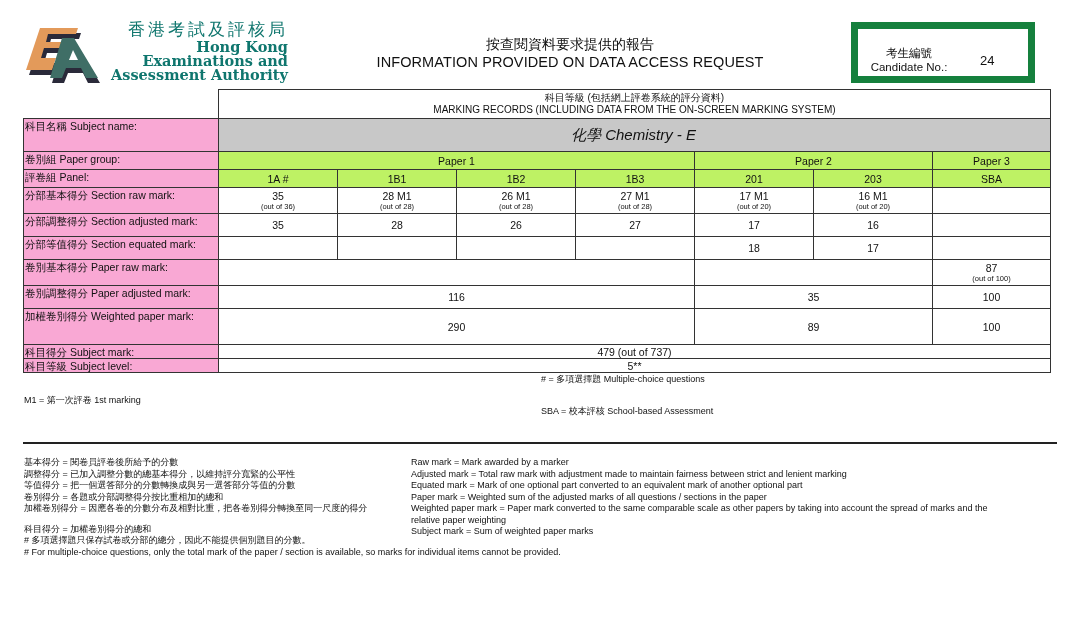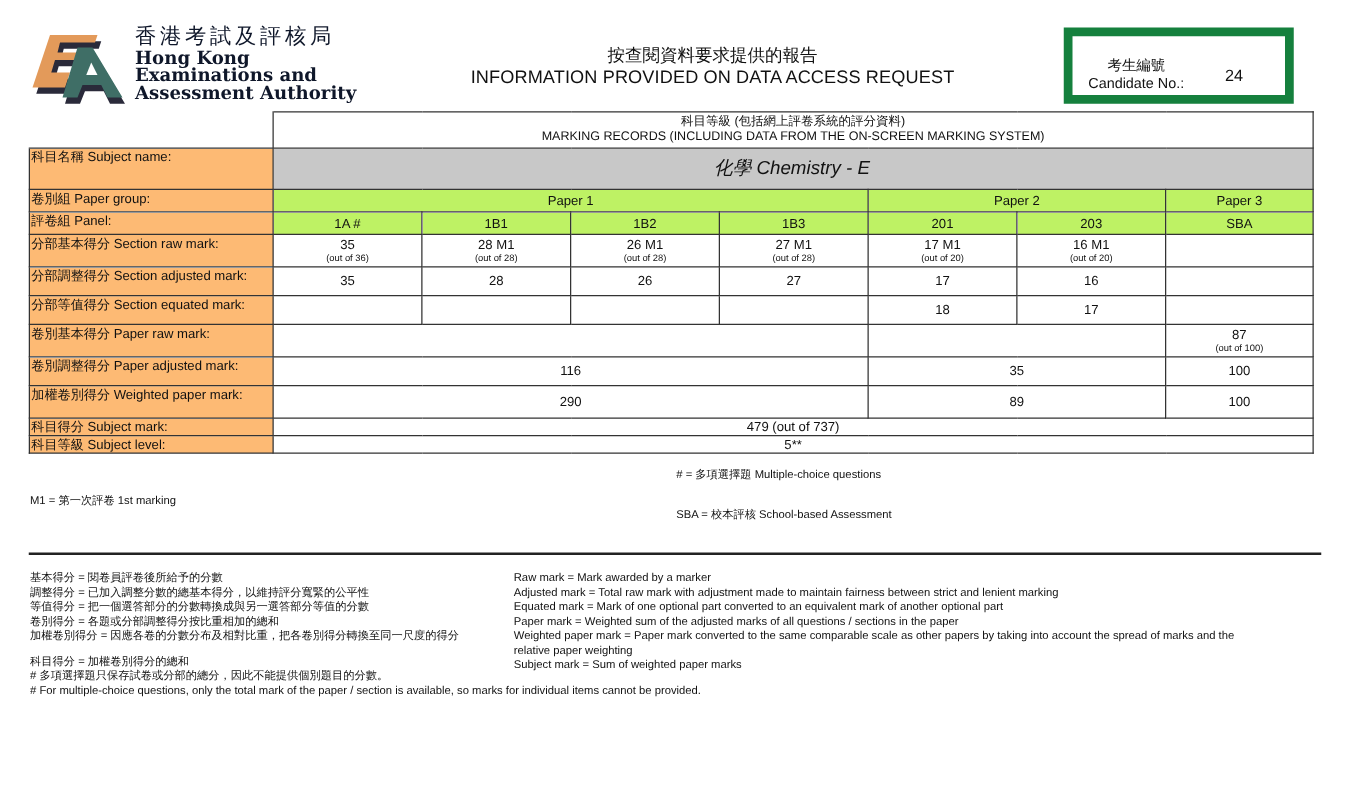--- a/index.html
+++ b/index.html
@@ -2,43 +2,43 @@
 <html><head>
 <meta charset="utf-8">
 <style>
   html, body { margin: 0; padding: 0; background: #ffffff; }
   body { width: 1080px; height: 644px; position: relative; overflow: hidden;
          font-family: "Liberation Sans", "DejaVu Sans", sans-serif; color: #111; }
 
   
   .logo { position: absolute; left: 22px; top: 18px; width: 265px; height: 70px; }
   .logo-mark { position: absolute; left: 0; top: 4px; width: 80px; height: 62px; }
-  .logo-text { position: absolute; left: 86px; top: 0; width: 180px; text-align: left;
-               color: #0f172a; font-family: "DejaVu Serif", "Liberation Serif", serif; font-weight: bold; }
+  .logo-text { position: absolute; left: 86px; top: 0; width: 180px; text-align: right;
+               color: #0f766e; font-family: "DejaVu Serif", "Liberation Serif", serif; font-weight: bold; }
   .logo-cn { font-size: 17px; letter-spacing: 3px; line-height: 22px; font-weight: normal; }
   .logo-en { font-size: 14.5px; line-height: 14px; }
 
   
   .title { position: absolute; left: 360px; top: 35px; width: 420px; text-align: center; }
   .title-cn { font-size: 14px; line-height: 18px; }
   .title-en { font-size: 14.5px; line-height: 18px; letter-spacing: 0.1px; }
 
   
   .cand-box { position: absolute; left: 851px; top: 22px; width: 184px; height: 61px;
               border: 7px solid #15803d; box-sizing: border-box; }
   .cand-label { position: absolute; left: 12px; top: 17px; width: 78px; text-align: center;
                 font-size: 11.5px; line-height: 14px; }
   .cand-value { position: absolute; left: 122px; top: 24px; font-size: 13px; }
 
   
   table.rec { position: absolute; left: 23px; top: 89px; border-collapse: collapse;
               table-layout: fixed; width: 1027px; font-size: 10.5px; }
   table.rec td { border: 1px solid #333; padding: 0; text-align: center; vertical-align: middle;
                  line-height: 12px; overflow: hidden; }
-  td.lbl { background: #fdba74; text-align: left !important; vertical-align: top !important;
+  td.lbl { background: #f9a8d4; text-align: left !important; vertical-align: top !important;
            font-size: 10.5px; line-height: 11px; padding: 1px 1px 0 1px !important; margin-left: 28px; }
   td.hdr { background: #bef264; }
   td.blank { border-left: none !important; border-top: none !important; border-bottom: 1px solid #333 !important; }
   td.caption { background: #fff; font-size: 10px; line-height: 12px; }
   td.subject { background: #c8c8c8; font-size: 15px; text-align: left !important; padding-left: 352px !important; font-style: italic; }
   .sub { display: block; font-size: 7.5px; line-height: 10px; }
   .main { display: block; font-size: 10.5px; line-height: 12px; }
 
   
   .note { position: absolute; font-size: 9px; line-height: 11.5px; }
@@ -178,21 +178,21 @@
           <span class="main">87</span>
           <span class="sub">(out of 100)</span>
         </td>
   </tr>
   <tr style="height:23px">
     <td class="lbl">卷別調整得分 Paper adjusted mark:</td>
     <td colspan="4">116</td>
     <td colspan="2">35</td>
     <td>100</td>
   </tr>
-  <tr style="height:26px">
+  <tr style="height:36px">
     <td class="lbl">加權卷別得分 Weighted paper mark:</td>
     <td colspan="4">290</td>
     <td colspan="2">89</td>
     <td>100</td>
   </tr>
   <tr style="height:13px">
     <td class="lbl">科目得分 Subject mark:</td>
     <td colspan="7">479 (out of 737)</td>
   </tr>
   <tr style="height:13px">

